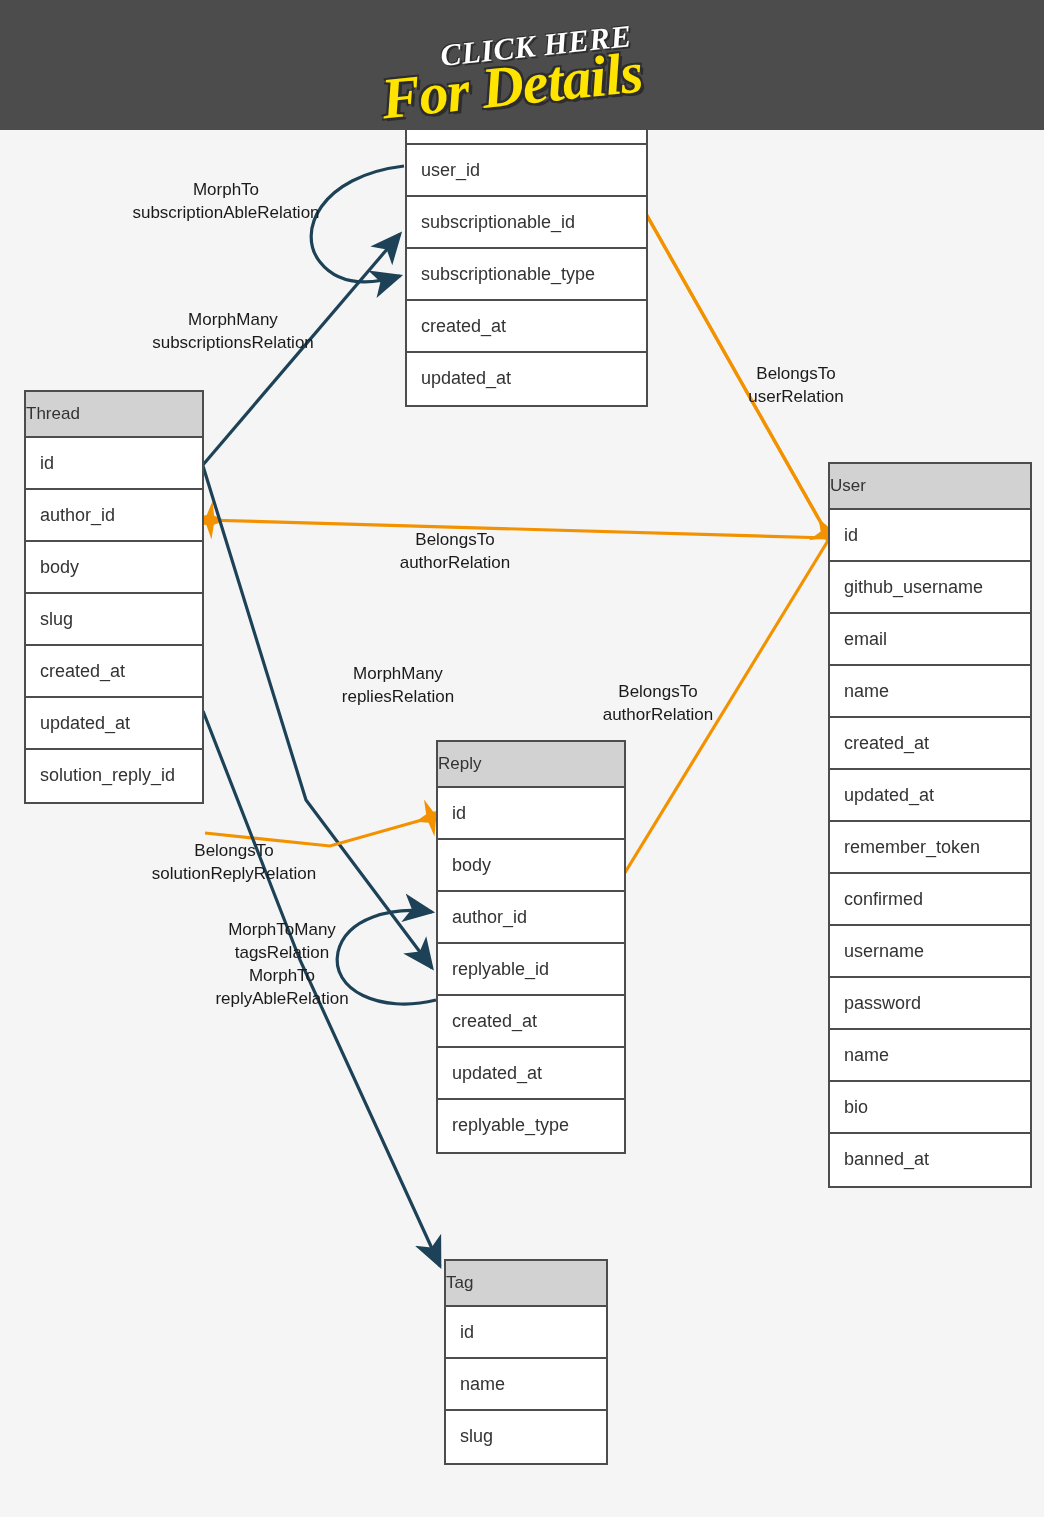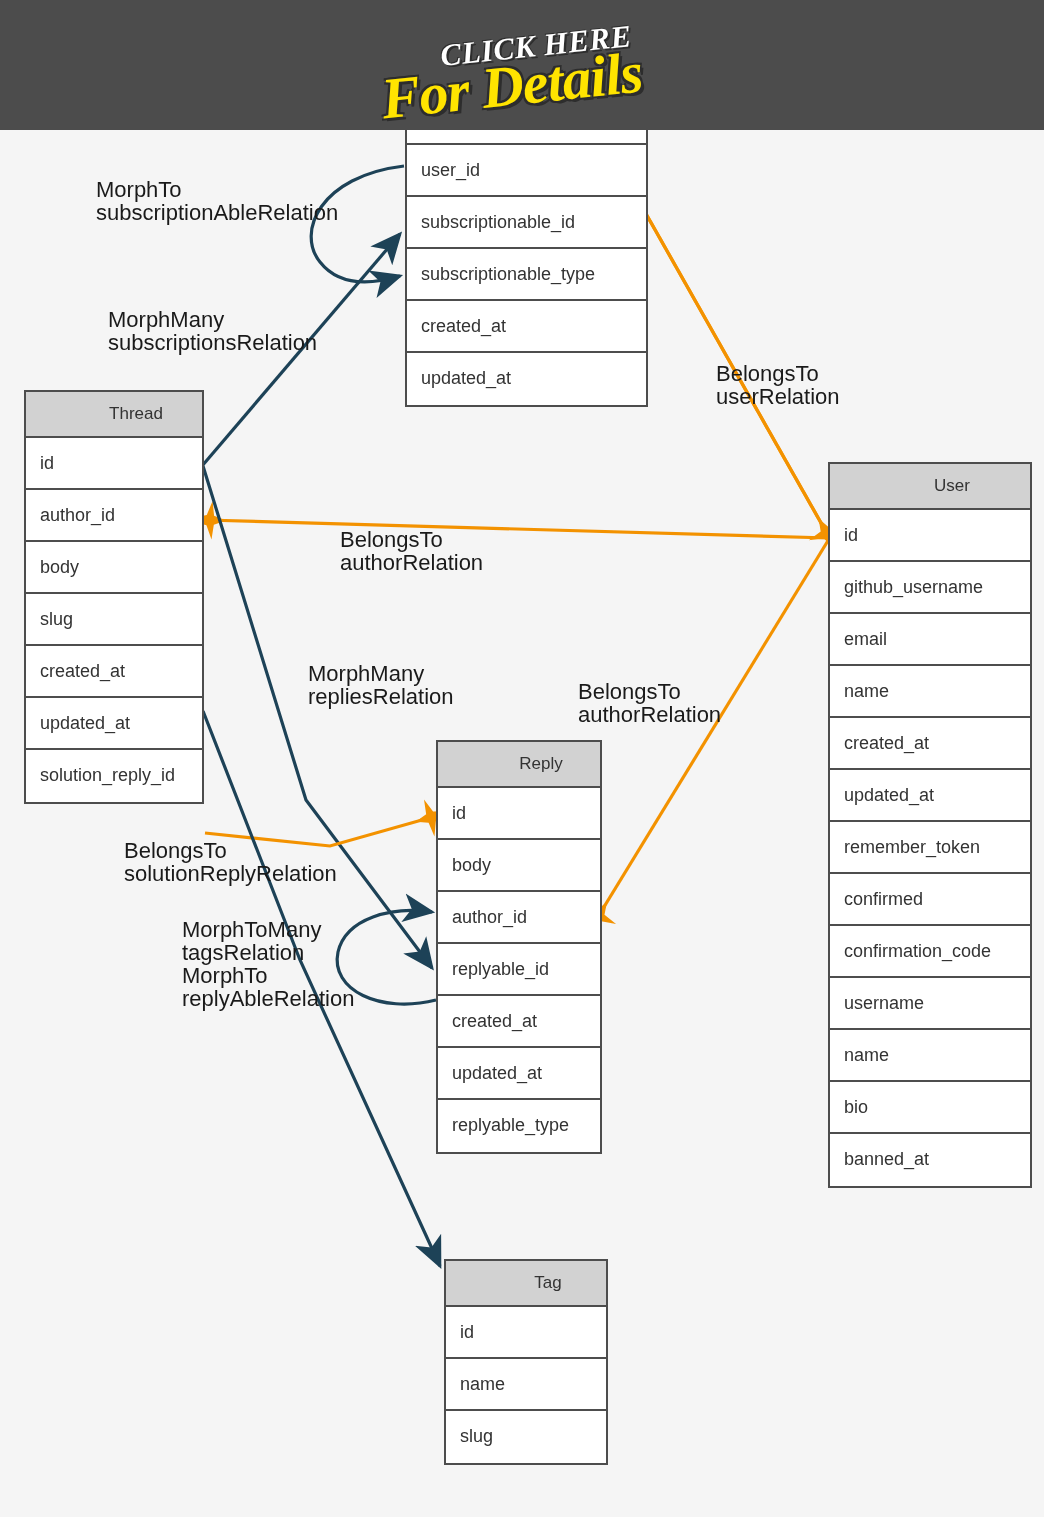--- a/index.html
+++ b/index.html
@@ -39,43 +39,43 @@
   
   #edges { position: absolute; left: 0; top: 0; width: 1044px; height: 1517px; z-index: 5; }
 
   
   .entity {
     position: absolute; z-index: 10;
     border: 2px solid #4d4d4d;
     background: #ffffff;
   }
   .entity-title {
-    height: 46px; line-height: 44px; text-align: center;
+    height: 46px; line-height: 44px; text-align: left;
     background: #d2d2d2; color: #333333;
-    font-size: 17px; border-bottom: 2px solid #4d4d4d; padding-left: 44px;
+    font-size: 17px; border-bottom: 2px solid #4d4d4d;
   }
   .field {
     height: 52px; line-height: 50px; padding-left: 14px;
     font-size: 18px; color: #333333;
     border-bottom: 2px solid #4d4d4d;
     white-space: nowrap; overflow: hidden;
   }
   .field:last-child { border-bottom: none; }
 
   #entity-subscription { left: 405px; top: 45px;  width: 243px; }
   #entity-thread       { left: 24px;  top: 390px; width: 180px; }
   #entity-user         { left: 828px; top: 462px; width: 204px; }
-  #entity-reply        { left: 436px; top: 740px; width: 166px; }
+  #entity-reply        { left: 436px; top: 740px; width: 190px; }
   #entity-tag          { left: 444px; top: 1259px; width: 164px; }
 
   
   .edge-label {
     position: absolute; z-index: 20;
-    font-size: 22px; color: #1a1a1a; line-height: 23px;
-    text-align: left; white-space: nowrap;
+    font-size: 17px; color: #1a1a1a; line-height: 23px;
+    text-align: center; white-space: nowrap;
   }
   #label-morphto-subscriptionable { left: 96px;  top: 178px; width: 260px; }
   #label-morphmany-subscriptions  { left: 108px; top: 308px; width: 250px; }
   #label-belongsto-user           { left: 716px; top: 362px; width: 160px; }
   #label-belongsto-author-thread  { left: 340px; top: 528px; width: 230px; }
   #label-morphmany-replies        { left: 308px; top: 662px; width: 180px; }
   #label-belongsto-author-reply   { left: 578px; top: 680px; width: 160px; }
   #label-belongsto-solutionreply  { left: 124px; top: 839px; width: 220px; }
   #label-morphtomany-tags         { left: 182px; top: 918px; width: 200px; }
   #label-morphto-replyable        { left: 182px; top: 964px; width: 200px; }
@@ -139,22 +139,22 @@
   <div class="entity" id="entity-user">
     <div class="entity-title">User</div>
     <div class="field">id</div>
     <div class="field">github_username</div>
     <div class="field">email</div>
     <div class="field">name</div>
     <div class="field">created_at</div>
     <div class="field">updated_at</div>
     <div class="field">remember_token</div>
     <div class="field">confirmed</div>
-    <div class="field">confirmation_code</div>
     <div class="field">username</div>
+    <div class="field">password</div>
     <div class="field">name</div>
     <div class="field">bio</div>
     <div class="field">banned_at</div>
   </div>
 
   <div class="entity" id="entity-reply">
     <div class="entity-title">Reply</div>
     <div class="field">id</div>
     <div class="field">body</div>
     <div class="field">author_id</div>

